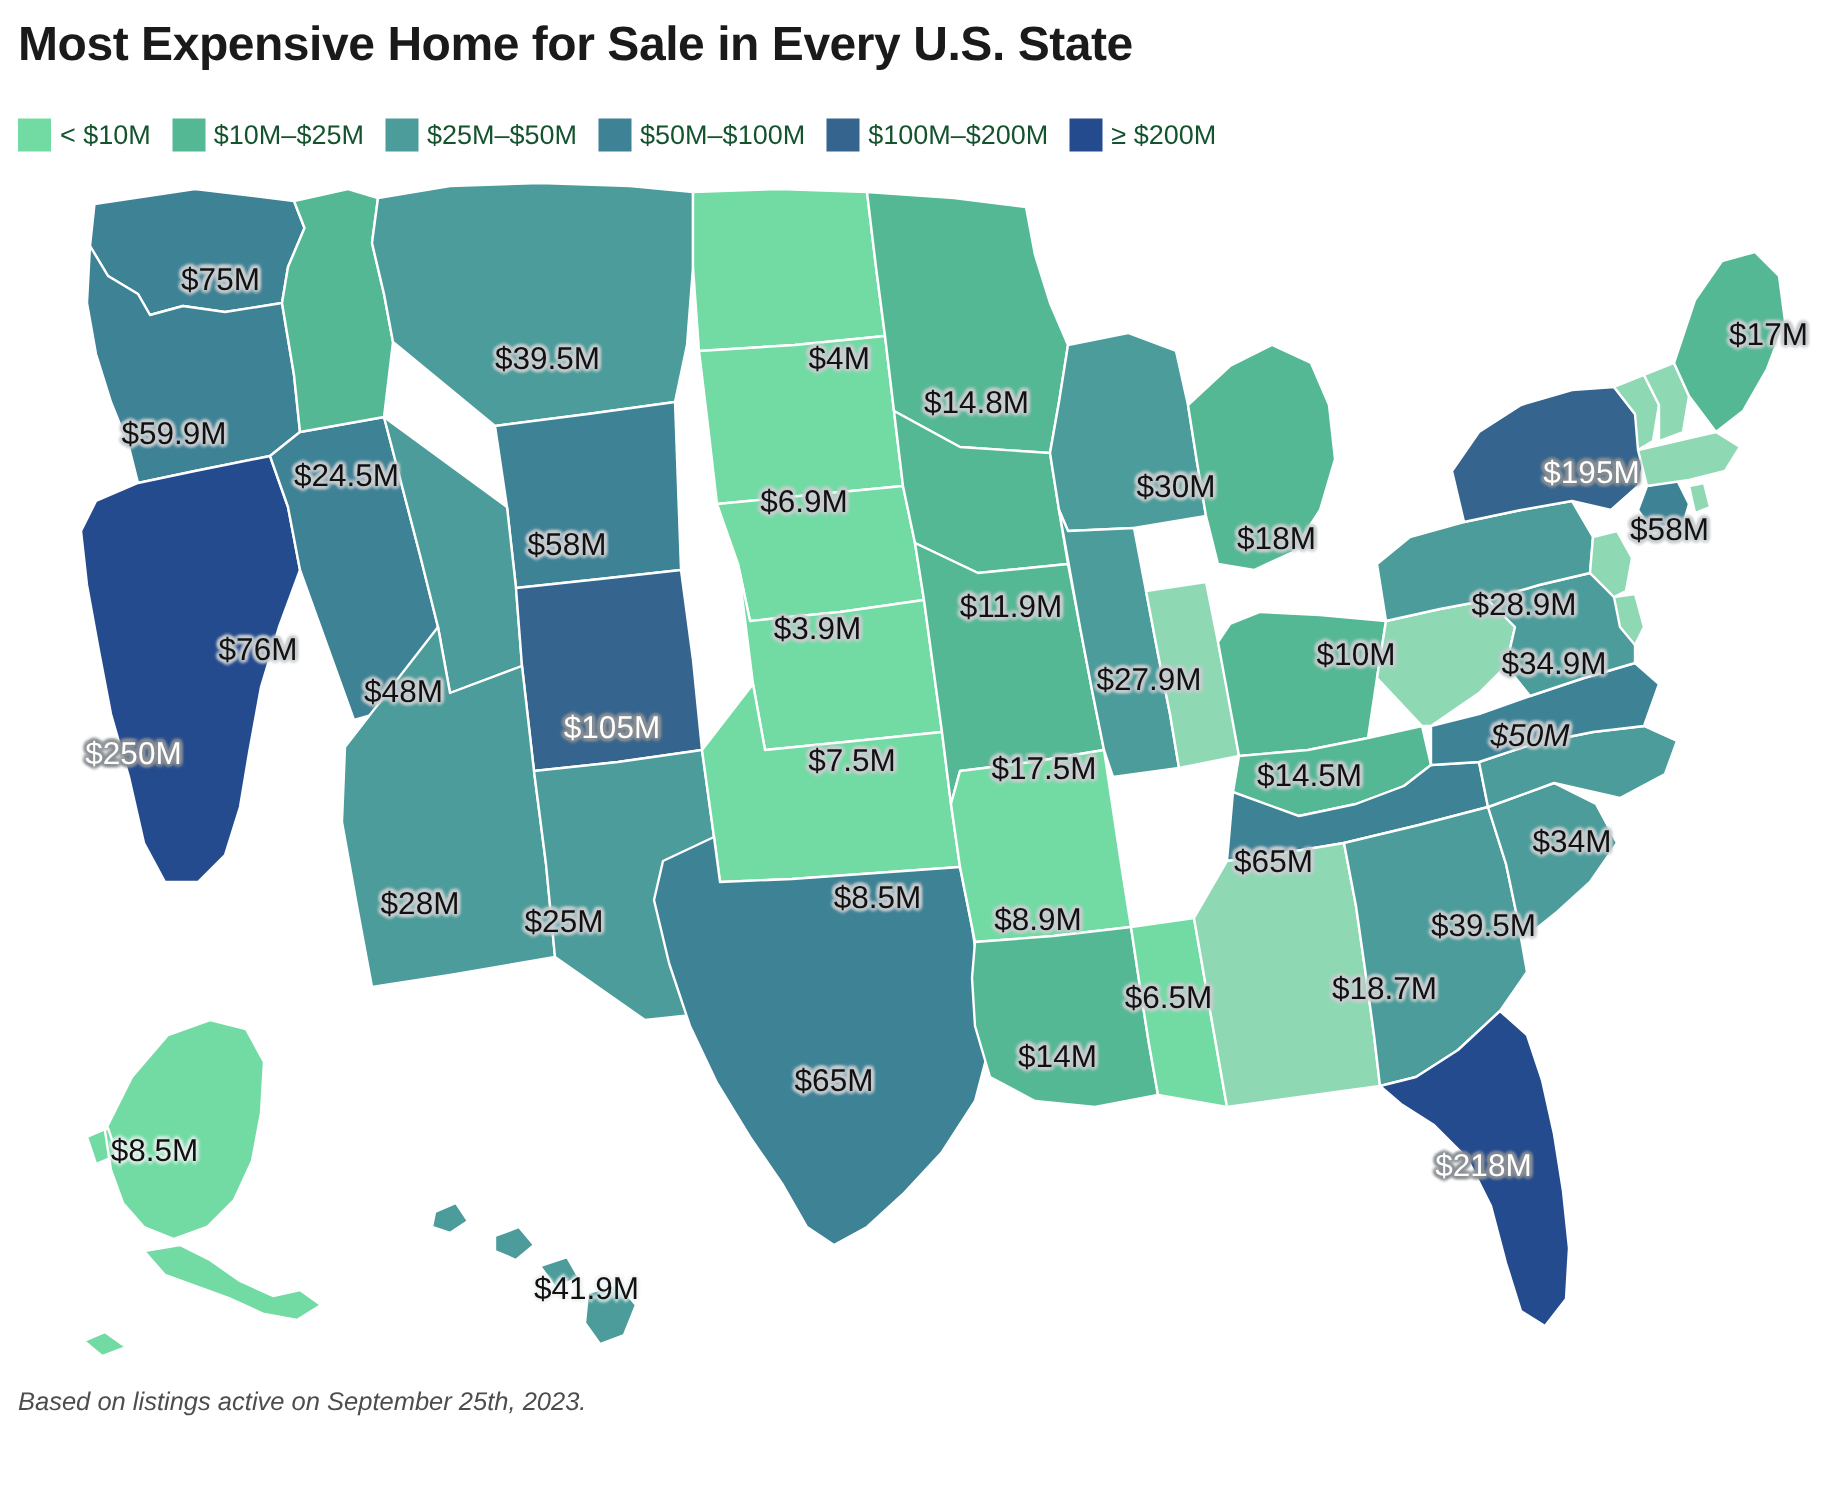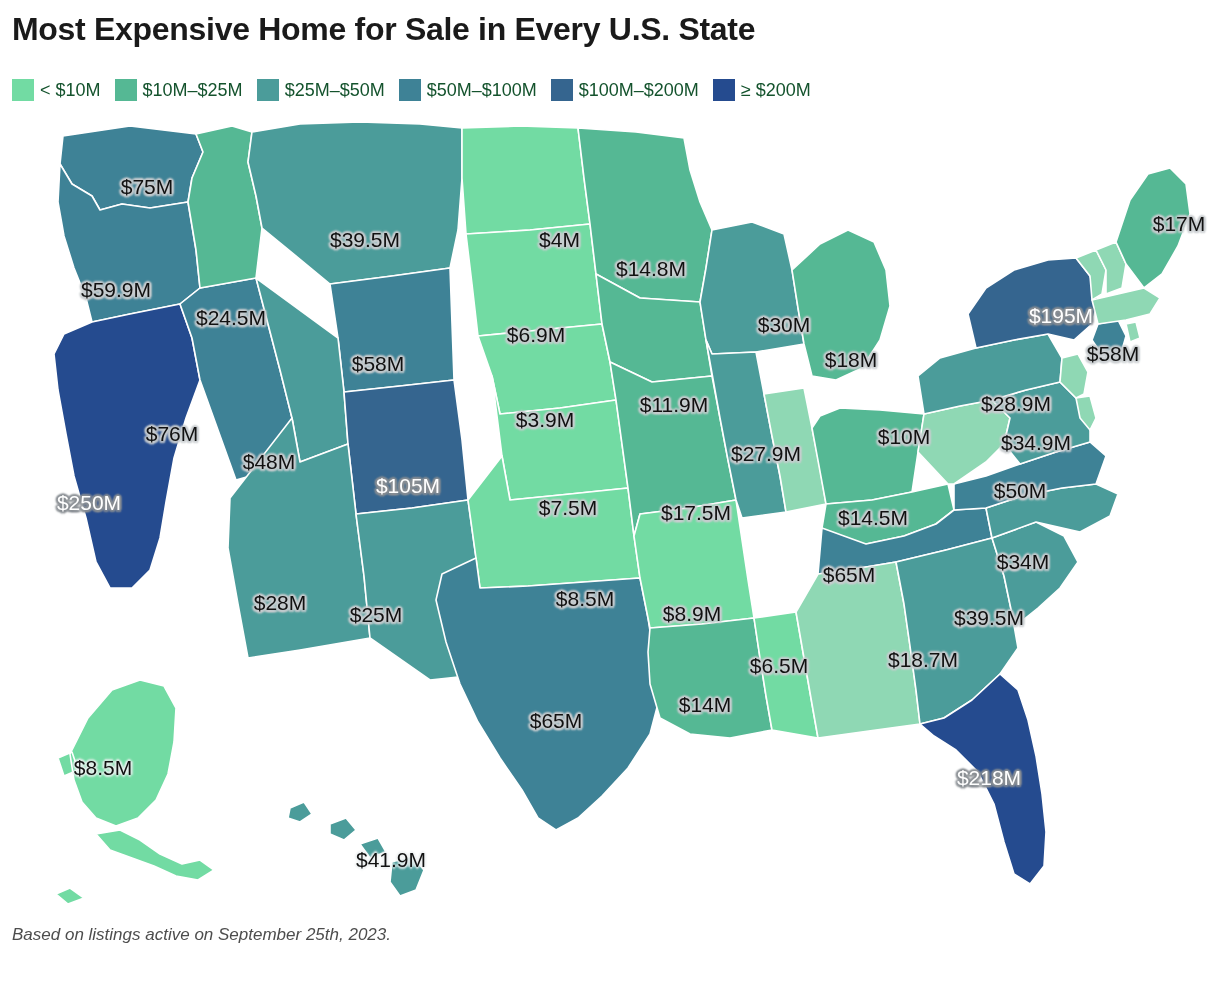--- a/index.html
+++ b/index.html
@@ -189,22 +189,22 @@
         <div class="label dark" style="left: 779px; top: 548px;">$6.5M</div>
         <div class="label dark" style="left: 784px; top: 207px;">$30M</div>
         <div class="label dark" style="left: 766px; top: 336px;">$27.9M</div>
         <div class="label dark" style="left: 851px; top: 242px;">$18M</div>
         <div class="label dark" style="left: 904px; top: 319px;">$10M</div>
         <div class="label dark" style="left: 873px; top: 400px;">$14.5M</div>
         <div class="label dark" style="left: 849px; top: 457px;">$65M</div>
         <div class="label dark" style="left: 923px; top: 542px;">$18.7M</div>
         <div class="label dark" style="left: 989px; top: 500px;">$39.5M</div>
         <div class="label light" style="left: 989px; top: 660px;">$218M</div>
-        <div class="label dark" style="left: 1005px; top: 444px; padding-left: 36px;">$34M</div>
-        <div class="label dark" style="left: 1020px; top: 373px;">$50M</div>
+        <div class="label dark" style="left: 1030px; top: 444px; padding-left: 36px;">$34M</div>
+        <div class="label dark" style="left: 1020px; top: 373px; font-style: italic;">$50M</div>
         <div class="label dark" style="left: 1036px; top: 325px;">$34.9M</div>
         <div class="label dark" style="left: 1016px; top: 286px;">$28.9M</div>
         <div class="label light" style="left: 1061px; top: 198px;">$195M</div>
         <div class="label dark" style="left: 1113px; top: 236px;">$58M</div>
         <div class="label dark" style="left: 1157px; top: 106px; padding-left: 44px;">$17M</div>
         <div class="label plain" style="left: 103px; top: 650px;">$8.5M</div>
         <div class="label plain" style="left: 391px; top: 742px;">$41.9M</div>
       </div>
   </div>
 

